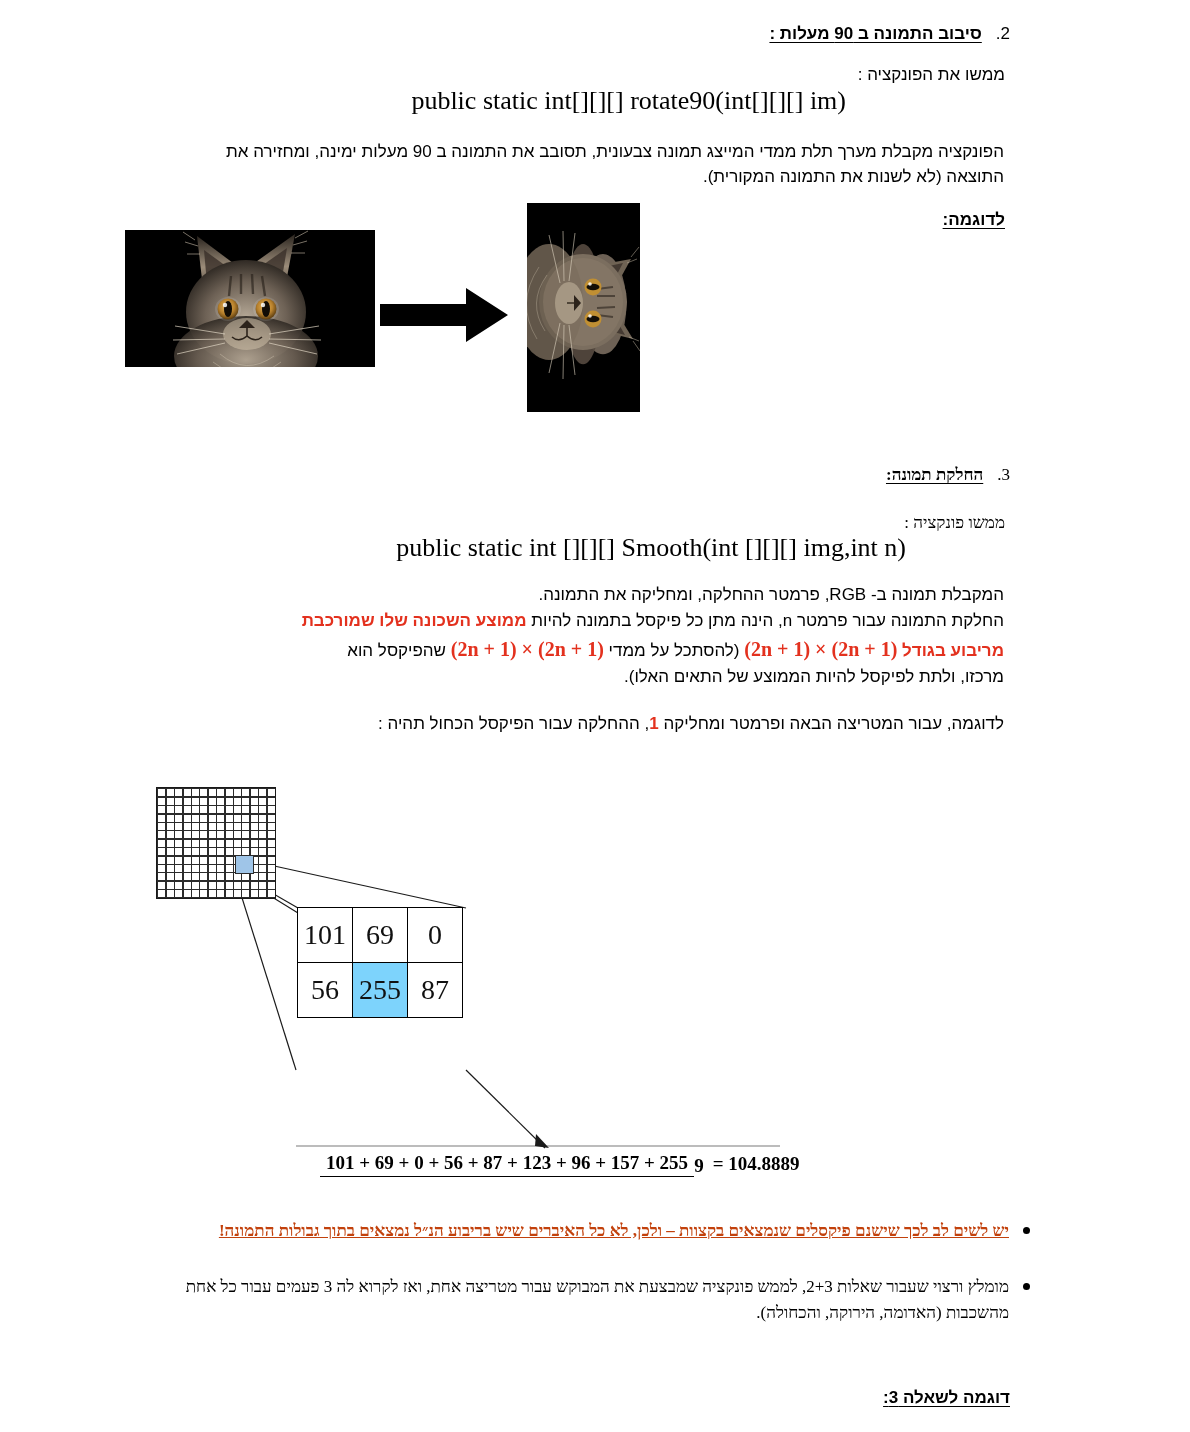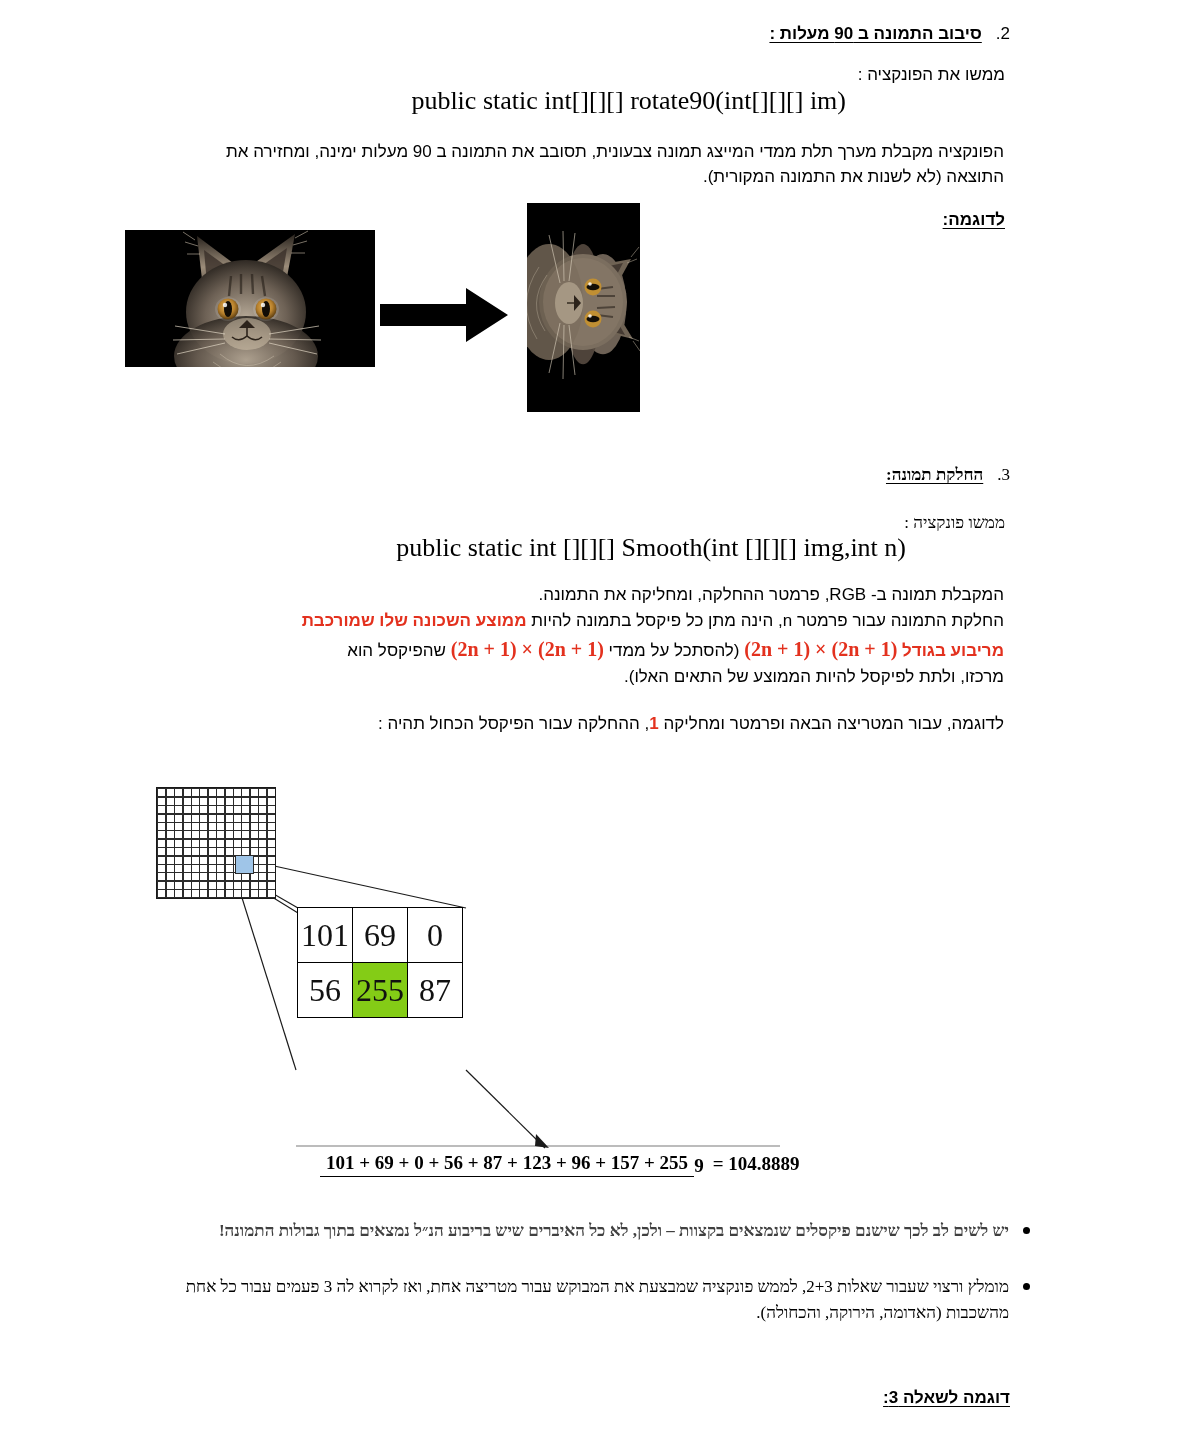--- a/index.html
+++ b/index.html
@@ -141,25 +141,25 @@
     border: 1.6px solid #000;
     background: #fff;
   }
   .matrix td {
     width: 54px;
     height: 54px;
     border: 1.4px solid #000;
     text-align: center;
     vertical-align: middle;
     font-family: "Liberation Serif", serif;
-    font-size: 32px;
+    font-size: 28px;
     color: #111;
     padding: 0;
   }
-  .matrix td.hl { background: #84cc16; }
+  .matrix td.hl { background: #7dd3fc; }
 
   
   .callouts {
     position: absolute;
     left: 0; top: 0;
     width: 1190px; height: 1432px;
     pointer-events: none;
   }
 
   
@@ -211,21 +211,22 @@
   .bullet-text {
     flex: 1 1 auto;
     text-align: right;
     direction: rtl;
     line-height: 1.5;
   }
   .bullet-red {
     font-family: "Liberation Serif", serif;
     font-weight: bold;
     font-size: 17px;
-    color: #404040;
+    color: #c2410c;
+    text-decoration: underline;
   }
   .bullet-black {
     font-family: "Liberation Serif", serif;
     font-size: 17px;
     color: #000;
   }
 </style>
 </head>
 <body>
 

